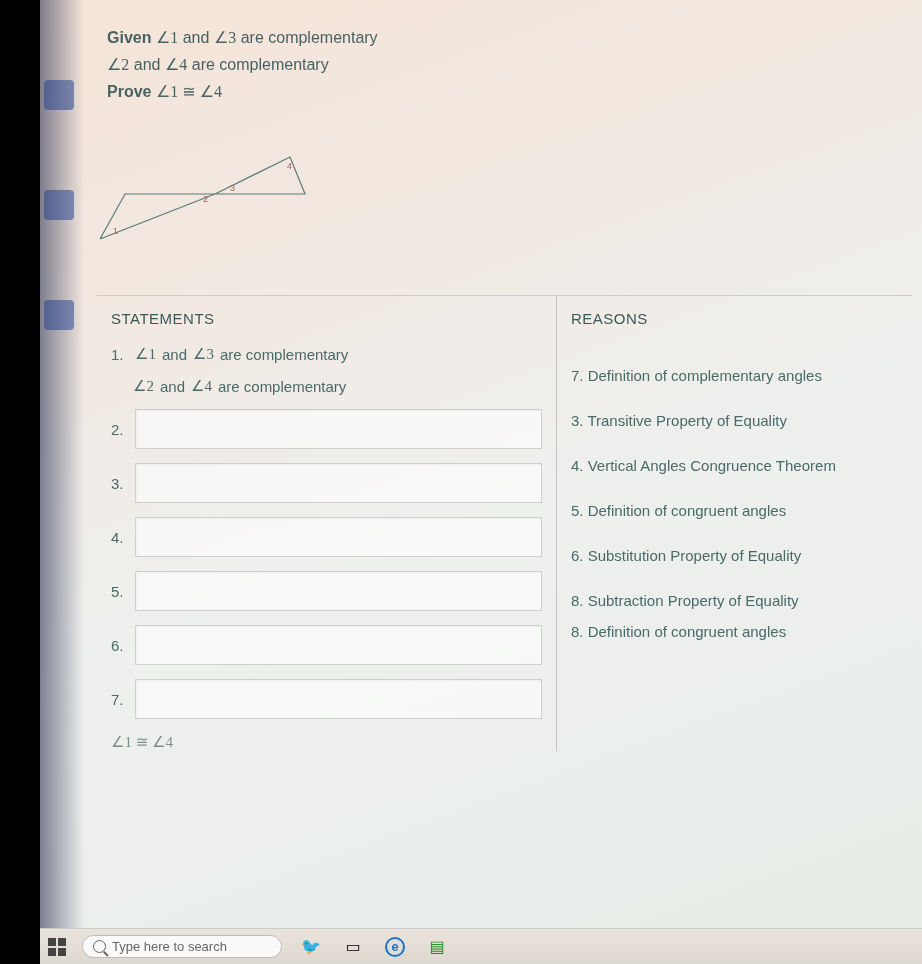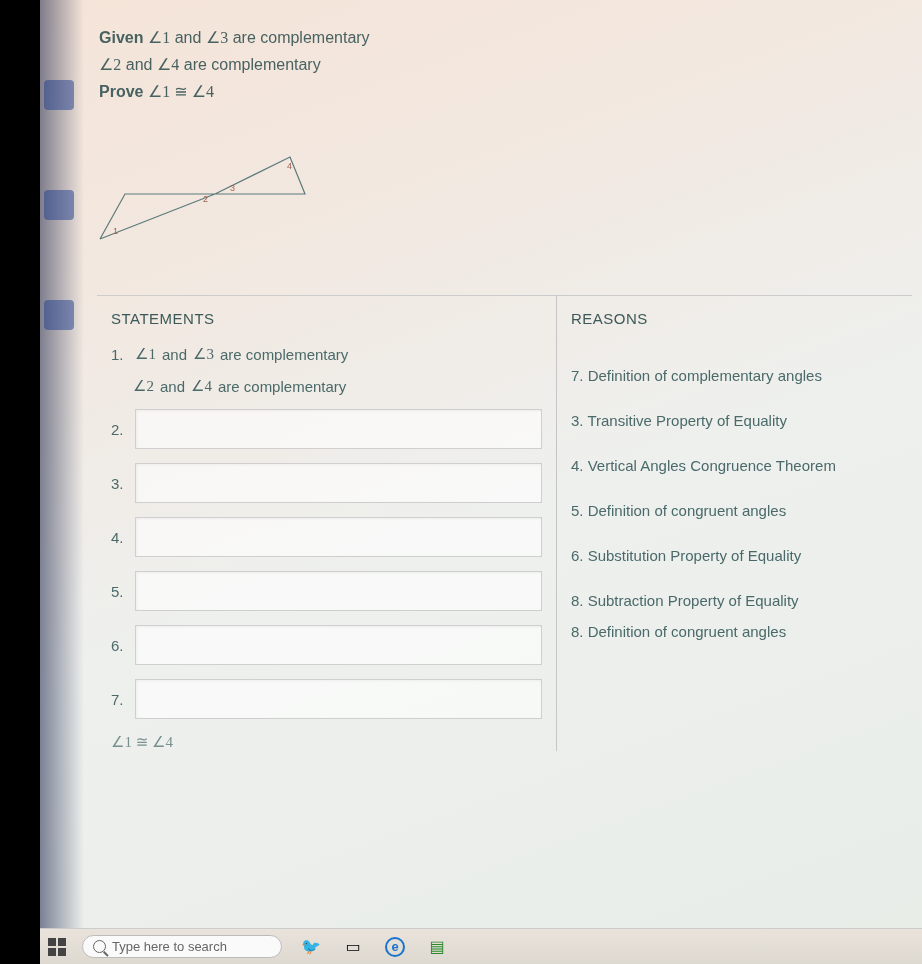--- a/index.html
+++ b/index.html
@@ -39,21 +39,21 @@
   .header-section { margin-bottom: 14px; }
   .title-line {
     font-size: 15px;
     color: #3a5a5a;
     margin-bottom: 10px;
   }
   .title-line .bold { font-weight: bold; color: #2a4a4a; }
   .given-line, .prove-line, .extra-line {
     font-size: 16px;
     color: #486262;
-    margin: 8px 4px;
+    margin: 8px 12px;
   }
   .given-line .label, .prove-line .label { font-weight: bold; }
   .angle-sym { font-family: "Times New Roman", serif; }
   .diagram {
     margin: 24px 0 30px 0;
     width: 230px; height: 110px;
   }
   .proof-table {
     display: flex;
     margin-top: 12px;

